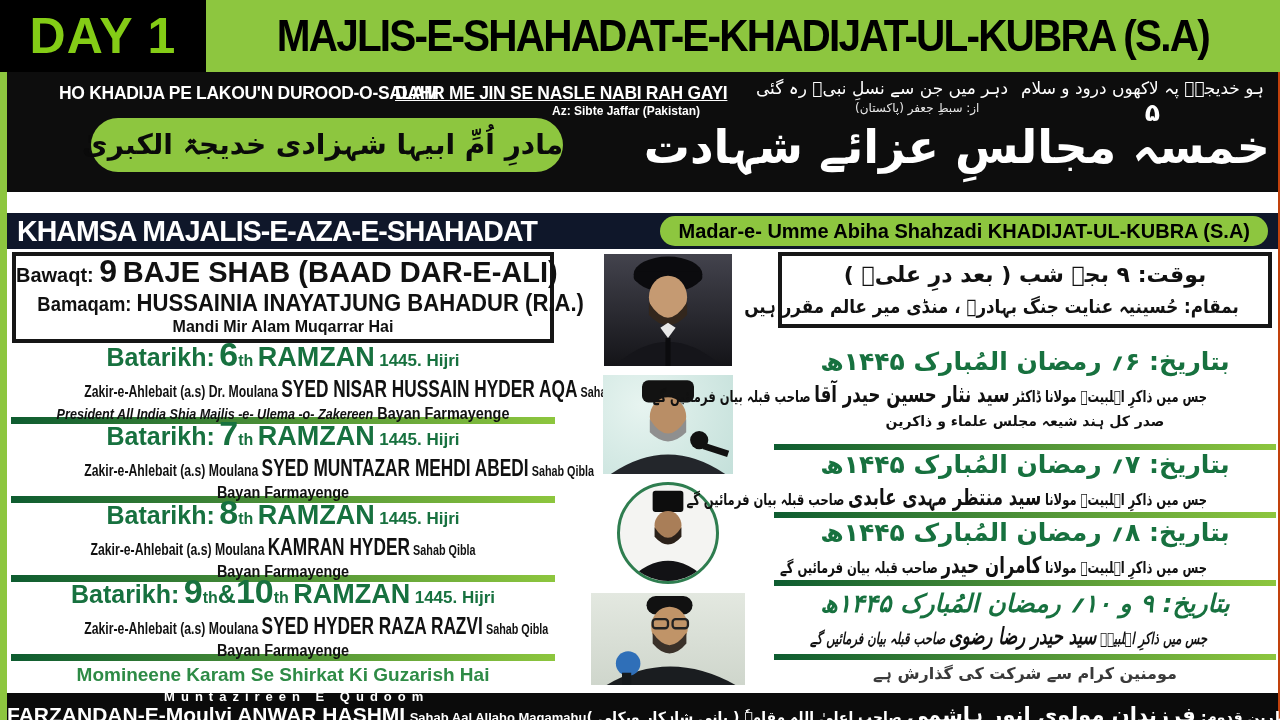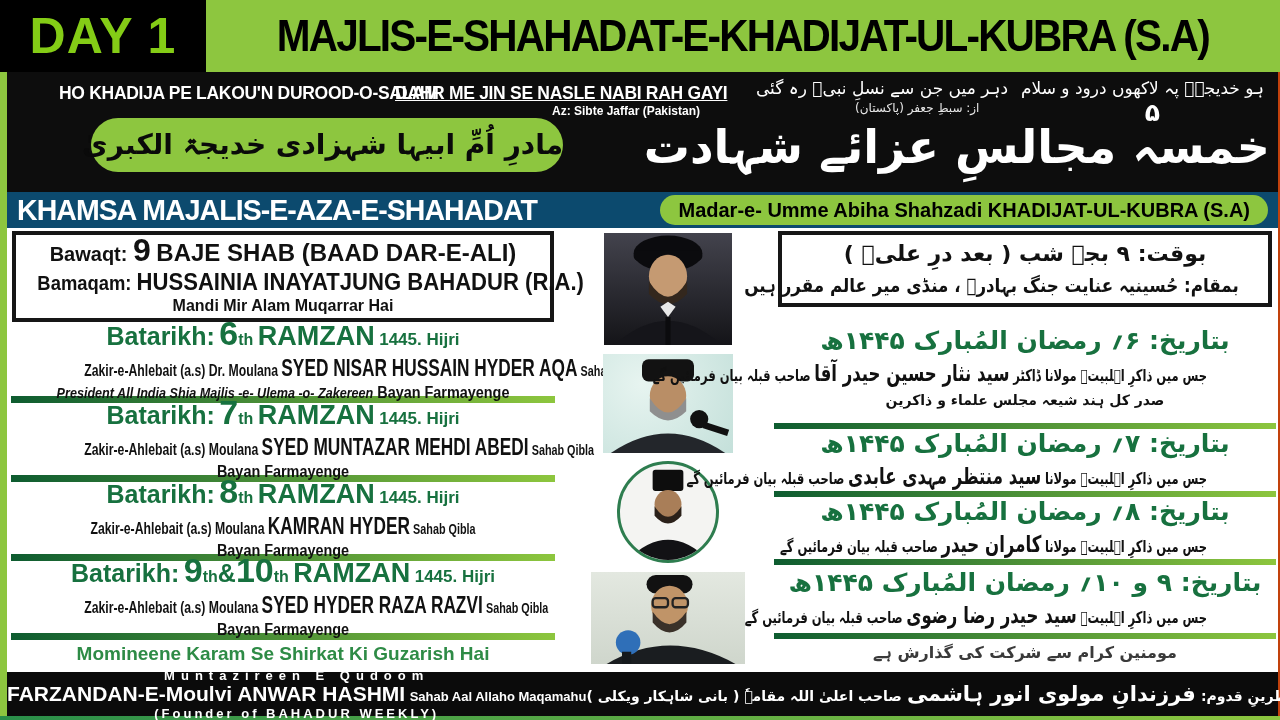--- a/index.html
+++ b/index.html
@@ -40,38 +40,38 @@
   .h-usalam-r{position:absolute;right:14px;top:6px;font-size:17px;}
   .h-usalam-m{position:absolute;left:735px;top:6px;width:280px;text-align:center;font-size:17px;}
   .h-ucred{position:absolute;left:848px;top:29px;font-size:12px;color:#e8e8e8;}
   .h-callig{
     position:absolute;left:650px;right:8px;top:34px;height:84px;
     font-size:46px;font-weight:bold;text-align:center;line-height:82px;white-space:nowrap;
   }
   .h-callig-num{position:absolute;right:118px;top:26px;font-size:25px;font-weight:bold;}
 
   
-  .title-bar{height:36px;background:#0c4a6e;display:flex;align-items:center;justify-content:space-between;padding:0 10px;}
+  .title-bar{height:36px;background:#0f172a;display:flex;align-items:center;justify-content:space-between;padding:0 10px;margin-top:21px;}
   .tb-eng{color:#fff;font-size:30px;font-weight:800;letter-spacing:-1px;white-space:nowrap;transform:scaleX(.95);transform-origin:left center;}
   .tb-pill{
     background:#8dc63f;color:#000;border-radius:17px;height:30px;line-height:30px;
     padding:0 18px;font-size:20px;font-weight:bold;white-space:nowrap;
   }
 
   
   .body{position:relative;height:444px;background:#fff;}
 
   
   .col-left{position:absolute;left:0;top:0;width:552px;display:flex;flex-direction:column;}
   .info-box{
     margin:3px 5px 2px;border:4px solid #161616;text-align:center;padding:2px 0 3px;color:#111;
   }
   .ib-l1{font-size:20px;font-weight:800;line-height:27px;white-space:nowrap;}
   .ib-l1 .big{font-size:32px;}
-  .ib-l1 .rest{font-size:24px;}
+  .ib-l1 .rest{font-size:29px;}
   .ib-l2{font-size:20px;font-weight:800;line-height:28px;white-space:nowrap;transform:scaleX(.92);transform-origin:center;}
   .ib-l2 .main{font-size:24px;}
   .ib-l3{font-size:16px;font-weight:800;line-height:18px;}
   .lblock{height:72px;display:flex;flex-direction:column;justify-content:center;text-align:center;}
   .b-date{color:#17713f;font-weight:800;line-height:30px;white-space:nowrap;}
   .d-label{font-size:25px;}
   .d-num{font-size:34px;}
   .d-ord{font-size:16px;}
   .d-amp{font-size:25px;}
   .d-month{font-size:27px;}
@@ -96,21 +96,21 @@
   .photo4{width:154px;height:92px;margin-top:9px;background:linear-gradient(#e3e8e0,#cfd6cc);}
 
   
   .col-right{position:absolute;left:765px;right:0;top:0;display:flex;flex-direction:column;color:#111;}
   .rinfo-box{margin:3px 6px 2px;border:4px solid #161616;text-align:center;padding:3px 0;}
   .ri-l1{font-size:22px;font-weight:bold;line-height:32px;white-space:nowrap;}
   .ri-l2{font-size:19px;font-weight:bold;line-height:30px;white-space:nowrap;transform:scaleX(.88);transform-origin:center;}
   .rblock{display:flex;flex-direction:column;justify-content:center;text-align:center;}
   .rb1{height:114px;}
   .rb2,.rb3{height:62px;}
-  .rb4{height:68px;}
+  .rb4{height:68px;font-style:italic;}
   .u-date{color:#17713f;font-size:25px;font-weight:bold;line-height:34px;white-space:nowrap;}
   .u-line{line-height:30px;white-space:nowrap;transform:scaleX(.72);transform-origin:center;}
   .u-prefix,.u-suffix{font-size:16px;font-weight:bold;}
   .u-name{font-size:23px;font-weight:800;}
   .u-extra{font-size:14px;font-weight:bold;line-height:18px;}
   .rdivider{height:6px;margin:0 2px;background:linear-gradient(90deg,#0e5c30,#8dc63e);}
   .momineen-ur{color:#3a3a3a;font-size:16px;font-weight:bold;text-align:center;margin-top:4px;}
 
   
   .footer{height:44px;background:#0b0b0b;color:#fff;display:flex;align-items:center;}

